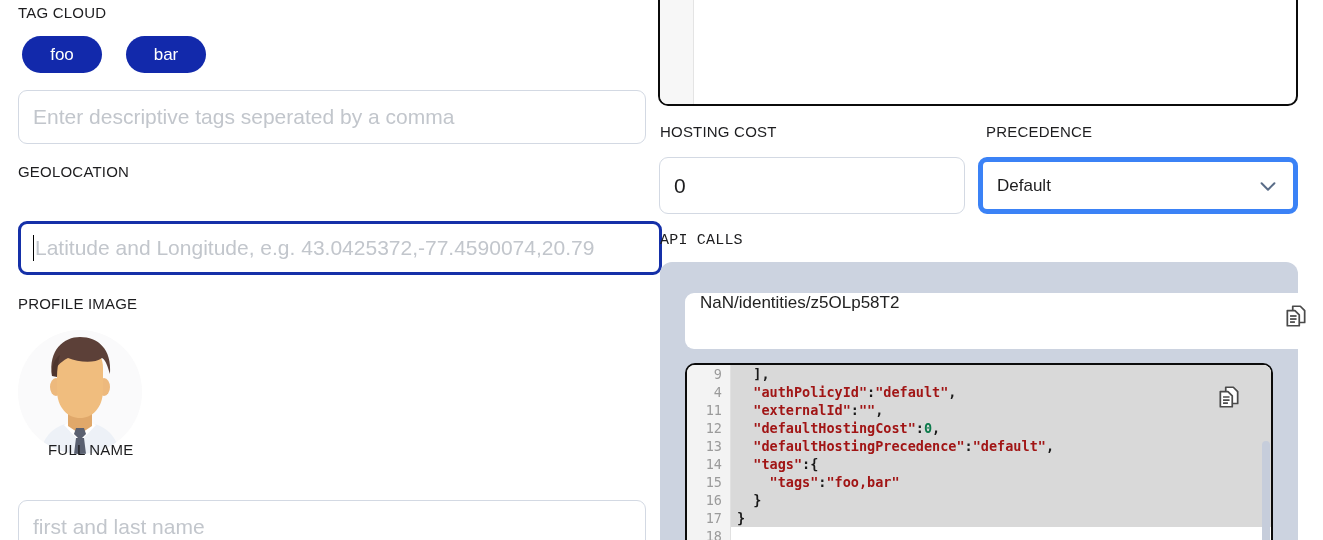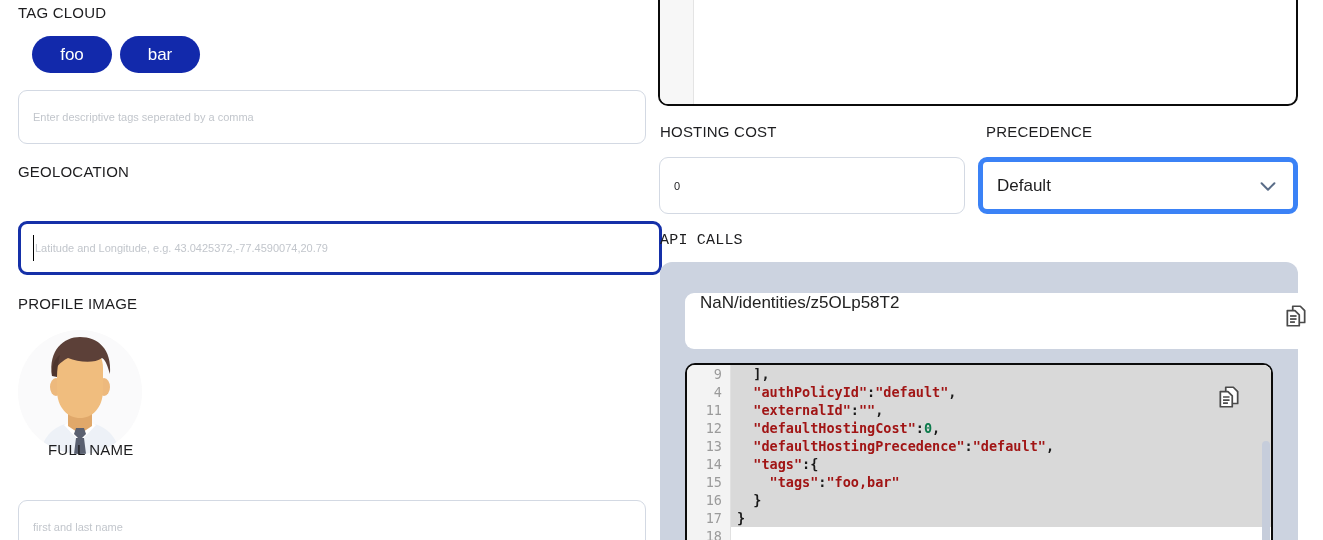--- a/index.html
+++ b/index.html
@@ -18,36 +18,36 @@
     color: #1d1d1f;
     text-transform: uppercase;
     font-weight: 400;
   }
   .text-input {
     width: 100%; height: 54px;
     border: 1px solid #d3d9e3;
     border-radius: 9px;
     background: #fff;
     font-family: "Liberation Sans", sans-serif;
-    font-size: 11px;
+    font-size: 21px;
     color: #1d1d1f;
     padding: 0 14px;
     outline: none;
   }
   .text-input::placeholder { color: #c2c6cc; }
   .text-input.focused {
     border: 3px solid #1530a8;
     border-radius: 9px;
   }
 
   
   .left-col { position: absolute; left: 18px; top: 0; width: 628px; }
 
   .lbl-tagcloud { position: absolute; left: 0; top: 4px; }
-  .tag-pills { position: absolute; left: 14px; top: 36px; display: flex; gap: 8px; }
+  .tag-pills { position: absolute; left: 4px; top: 36px; display: flex; gap: 24px; }
   .pill {
     height: 37px; min-width: 80px;
     border-radius: 19px;
     background: #1229ab;
     color: #ffffff;
     font-size: 17px;
     display: flex; align-items: center; justify-content: center;
     padding: 0 22px;
     border: none; cursor: pointer;
     font-family: "Liberation Sans", sans-serif;

